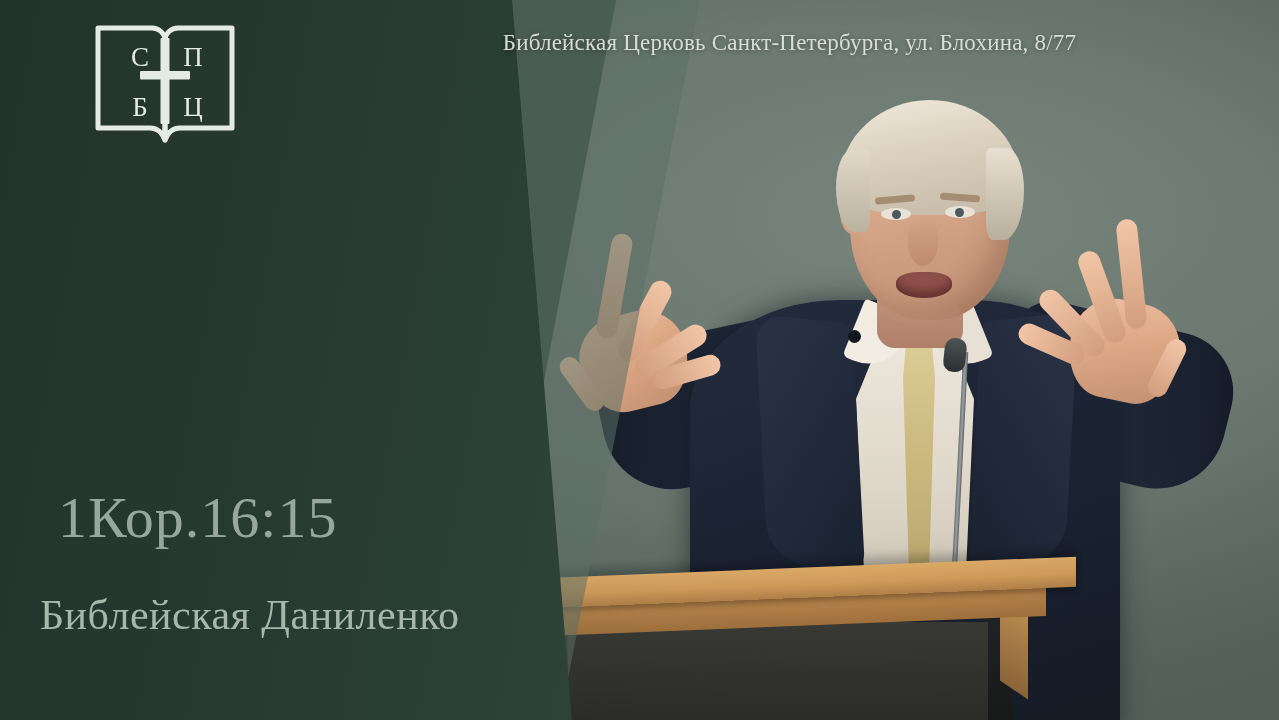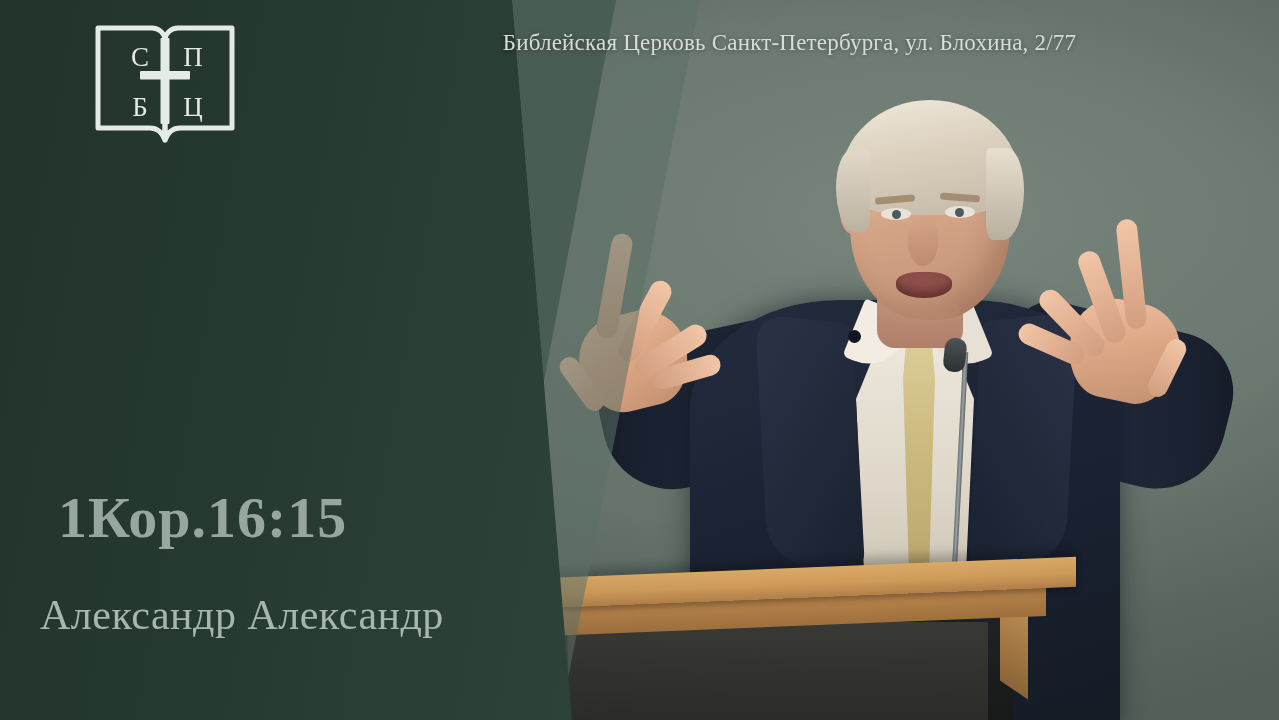--- a/index.html
+++ b/index.html
@@ -254,21 +254,20 @@
     white-space:pre-line;
   }
   .verse{
     position:absolute;
     left:58px; top:489px;
     color:#97a79d;
     font-family:"Liberation Serif", serif;
     font-size:58px;
     letter-spacing:1px;
     line-height:1;
-    font-weight:bold;
   }
   .speaker{
     position:absolute;
     left:40px; top:594px;
     color:#a8b7ac;
     font-family:"Liberation Serif", serif;
     font-size:42px;
     letter-spacing:.5px;
     line-height:1;
   }
@@ -399,21 +398,21 @@
     <div class="podium-top"></div>
   </div>
 
   <div class="photo-vignette"></div>
 
   <div class="band-lightest"></div>
   <div class="band-mid"></div>
   <div class="band-main"></div>
   <div class="band-main-shade"></div>
 
-  <div class="header-address">Библейская Церковь Санкт-Петербурга, ул. Блохина, 2/77</div>
+  <div class="header-address">Библейская Церковь Санкт-Петербурга, ул. Блохина, 8/77</div>
 
   <div class="logo-block">
     <div class="logo-mark">
       <svg viewBox="0 0 150 132" width="150" height="132" aria-hidden="true">
         <g fill="none" stroke="#e4eae6" stroke-width="5" stroke-linejoin="round" stroke-linecap="round">
 
           <path d="M8 10 H62 C69 10 74 15 75 21 V122 C72 114 67 110 60 110 H8 Z"></path>
 
           <path d="M142 10 H88 C81 10 76 15 75 21 V122 C78 114 83 110 90 110 H142 Z"></path>
         </g>
@@ -429,16 +428,16 @@
           <text x="50" y="98">Б</text>
           <text x="103" y="98">Ц</text>
         </g>
       </svg>
     </div>
   </div>
 
 
   <div class="verse">1Кор.16:15</div>
 
-  <div class="speaker">Александр Александр</div>
+  <div class="speaker">Библейская Даниленко</div>
 
   <div class="safe"></div>
 </div>
 
 </body></html>

